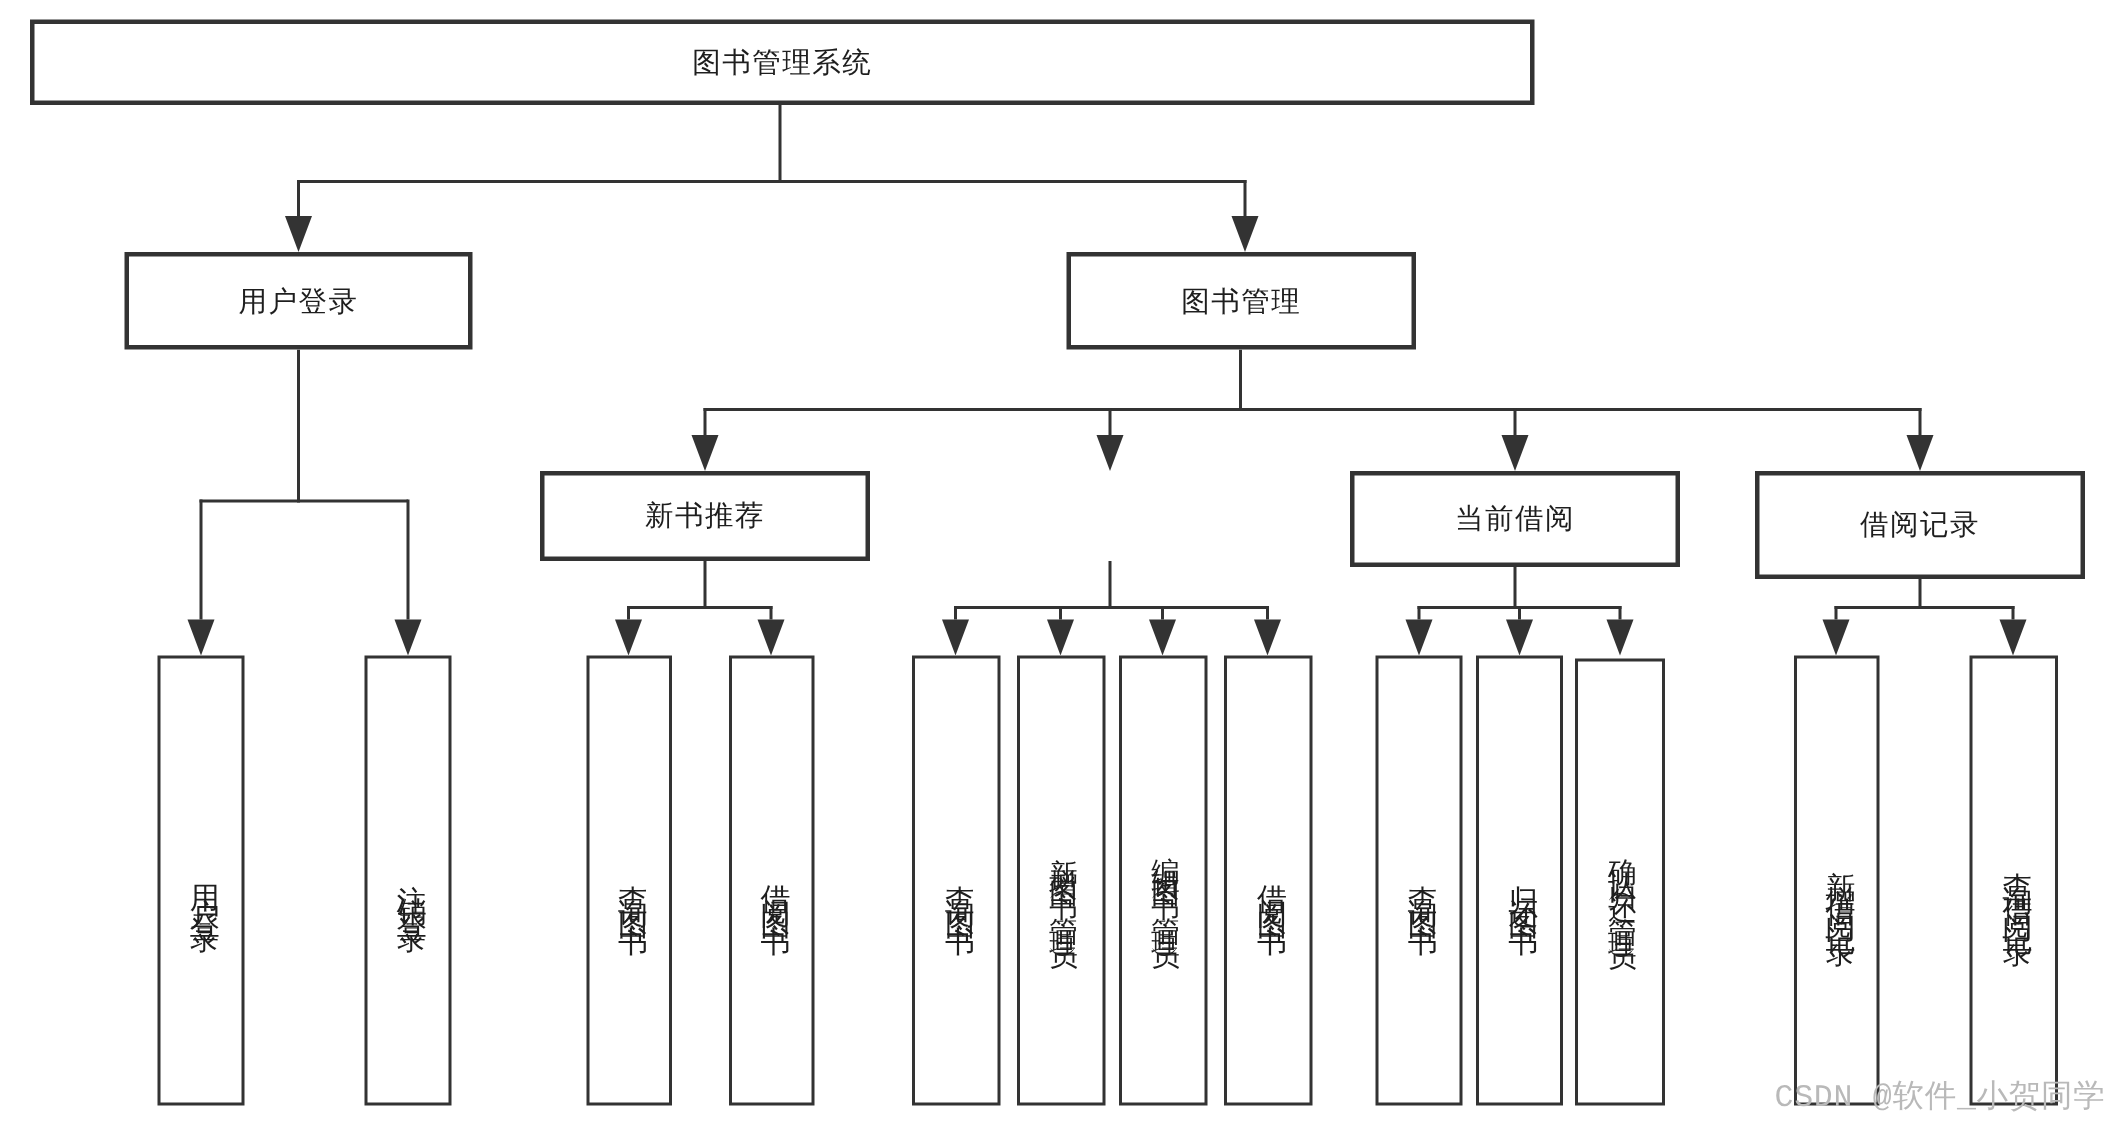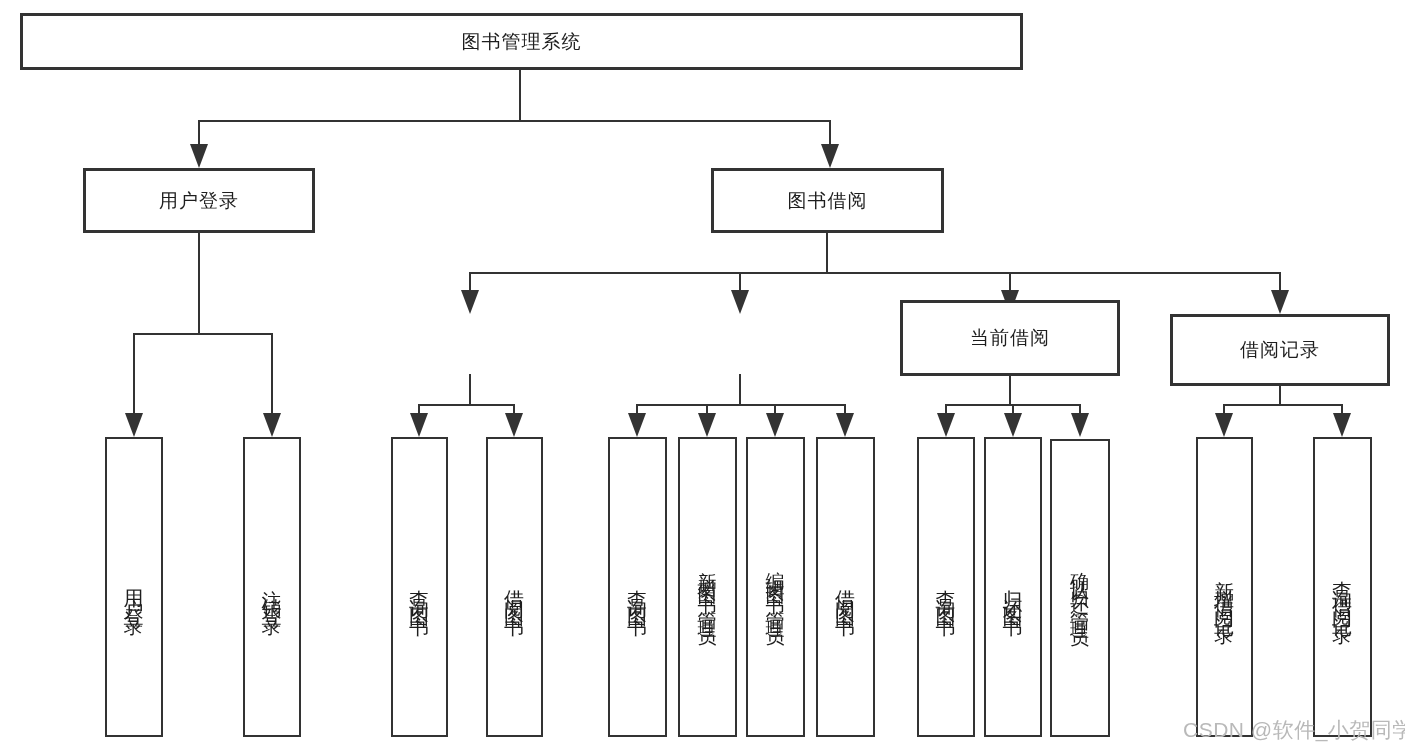--- a/index.html
+++ b/index.html
@@ -1,20 +1,20 @@
 <!DOCTYPE html>
 <html><head>
 <meta charset="utf-8">
 <style>
   html,body{margin:0;padding:0;background:#ffffff;}
   .canvas{
     position:relative;
     width:1405px;height:747px;
     background:#ffffff;
-    font-family:Liberation Sans, sans-serif;
+    font-family:Liberation Mono, monospace;
     overflow:hidden;
   }
   .box{
     position:absolute;
     box-sizing:border-box;
     background:#ffffff;
     border:3px solid #333333;
     display:flex;
     align-items:center;
     justify-content:center;
@@ -79,42 +79,45 @@
   <div class="hline" style="left:198px;top:120px;width:633px"></div>
   <div class="vline" style="left:198px;top:120px;height:26px"></div>
   <div class="vline" style="left:829px;top:120px;height:26px"></div>
   <div class="arrow" style="left:190px;top:144px"></div>
   <div class="arrow" style="left:821px;top:144px"></div>
 
   <div class="box hnode" style="left:83px;top:168px;width:232px;height:65px">
     <span class="htext">用户登录</span>
   </div>
   <div class="box hnode" style="left:711px;top:168px;width:233px;height:65px">
-    <span class="htext">图书借阅</span>
+    <span class="htext">图书管理</span>
   </div>
 
   <div class="vline" style="left:198px;top:233px;height:102px"></div>
   <div class="hline" style="left:133px;top:333px;width:139px"></div>
   <div class="vline" style="left:133px;top:333px;height:80px"></div>
   <div class="vline" style="left:271px;top:333px;height:80px"></div>
   <div class="arrow" style="left:125px;top:413px"></div>
   <div class="arrow" style="left:263px;top:413px"></div>
 
   <div class="vline" style="left:826px;top:233px;height:41px"></div>
   <div class="hline" style="left:469px;top:272px;width:812px"></div>
   <div class="vline" style="left:469px;top:272px;height:20px"></div>
   <div class="vline" style="left:739px;top:272px;height:20px"></div>
   <div class="vline" style="left:1009px;top:272px;height:20px"></div>
   <div class="vline" style="left:1279px;top:272px;height:20px"></div>
   <div class="arrow" style="left:461px;top:290px"></div>
   <div class="arrow" style="left:731px;top:290px"></div>
   <div class="arrow" style="left:1001px;top:290px"></div>
   <div class="arrow" style="left:1271px;top:290px"></div>
 
-  <div class="box hnode" style="left:900px;top:300px;width:220px;height:76px">
+  <div class="box hnode" style="left:360px;top:314px;width:220px;height:60px">
+    <span class="htext">新书推荐</span>
+  </div>
+  <div class="box hnode" style="left:900px;top:314px;width:220px;height:64px">
     <span class="htext">当前借阅</span>
   </div>
   <div class="box hnode" style="left:1170px;top:314px;width:220px;height:72px">
     <span class="htext">借阅记录</span>
   </div>
 
   <div class="vline" style="left:469px;top:374px;height:32px"></div>
   <div class="hline" style="left:418px;top:404px;width:97px"></div>
   <div class="vline" style="left:418px;top:404px;height:9px"></div>
   <div class="vline" style="left:513px;top:404px;height:9px"></div>

